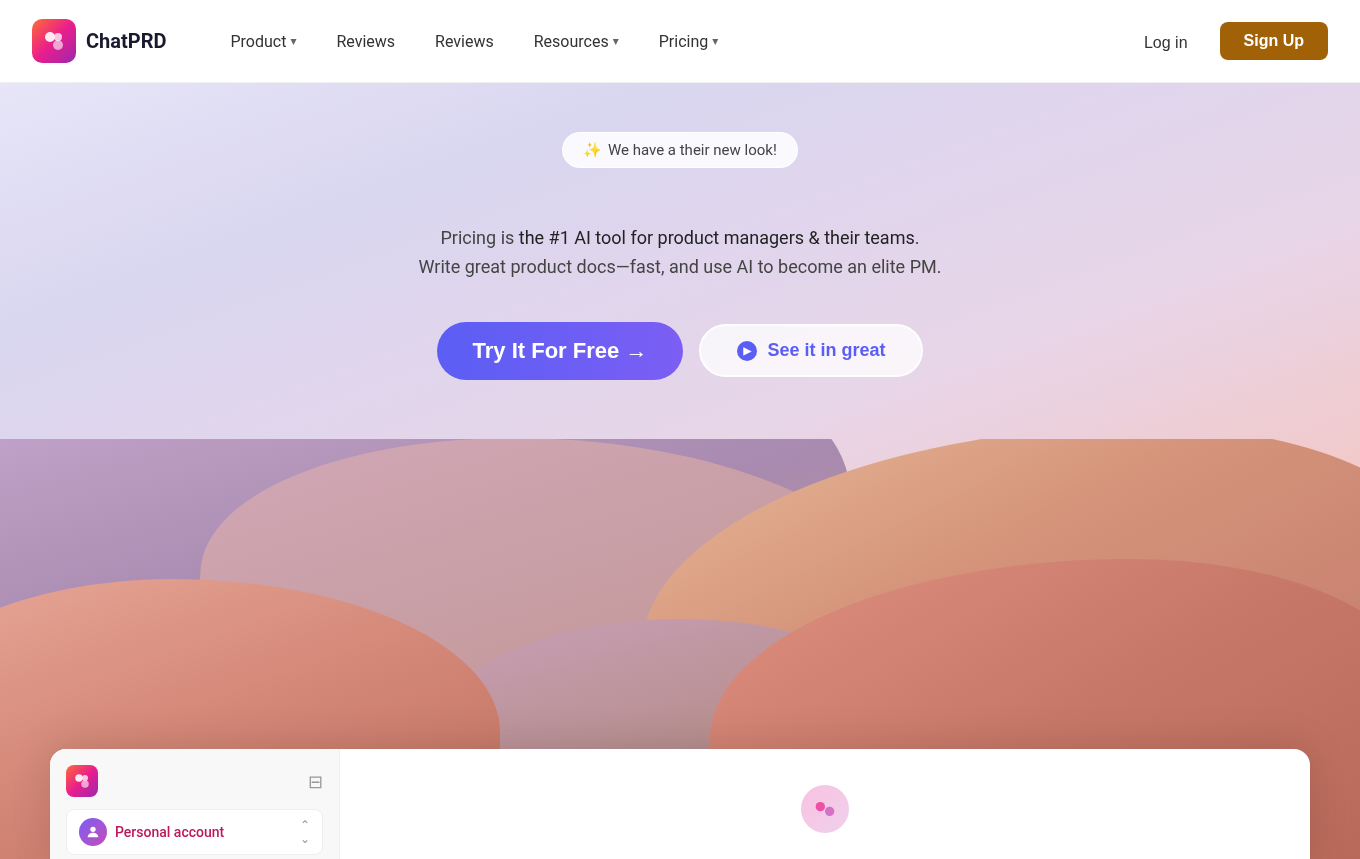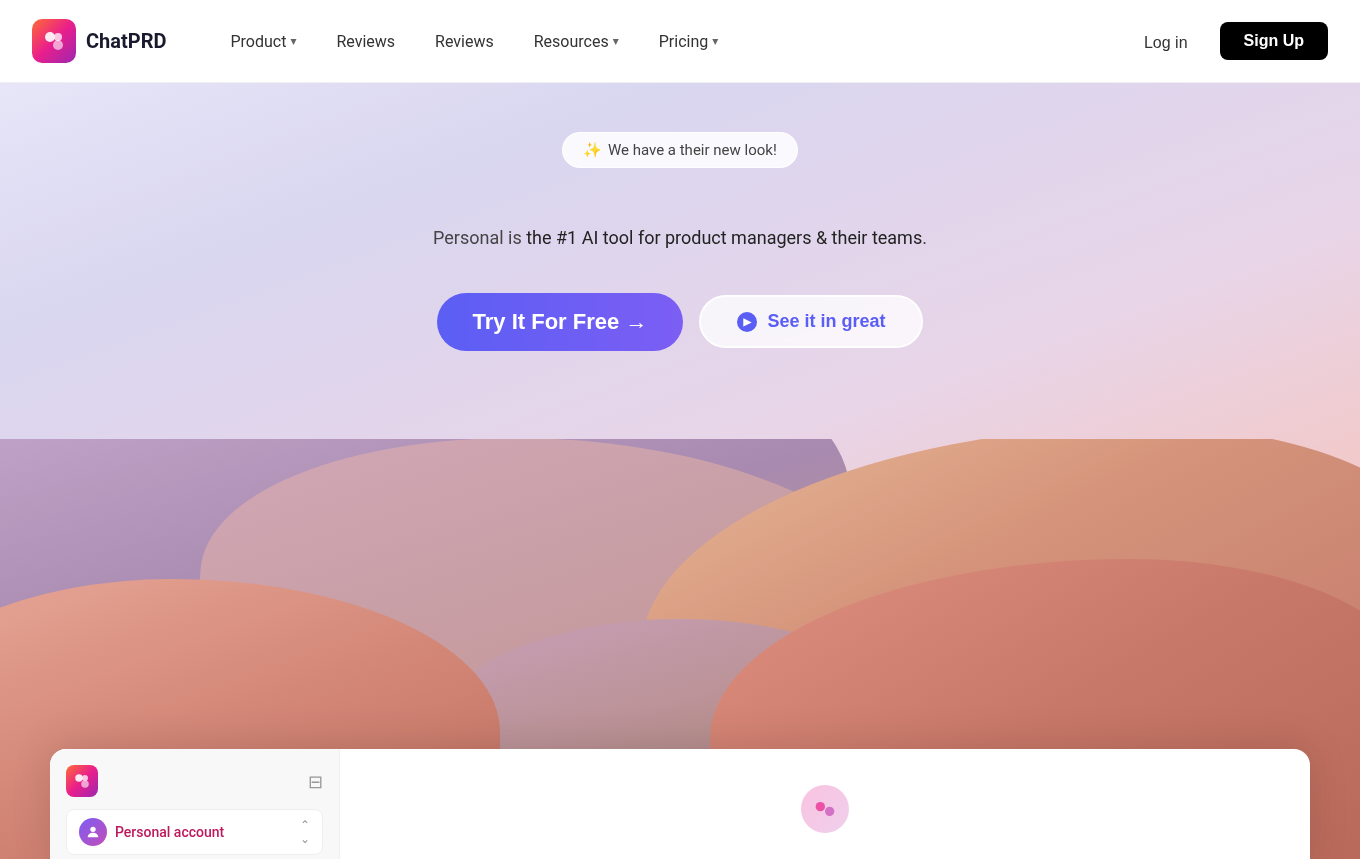--- a/index.html
+++ b/index.html
@@ -81,21 +81,21 @@
       color: #333;
       background: none;
       border: none;
       cursor: pointer;
       padding: 8px 16px;
       border-radius: 8px;
     }
     .btn-signup {
       font-size: 16px;
       color: #fff;
-      background: #000000;
+      background: #a16207;
       border: none;
       cursor: pointer;
       padding: 10px 24px;
       border-radius: 8px;
       font-weight: 600;
     }
 
     
     .hero {
       margin-top: 72px;
@@ -431,22 +431,23 @@
   <div class="hero-content">
     <div class="announcement-badge">
       <span>✨</span>
       <span>We have a their new look!</span>
     </div>
 
     <h1 class="hero-title">
     </h1>
 
     <p class="hero-sub">
-      <span>Personal is </span><strong>the #1 AI tool for product managers &amp; their teams</strong><span>.</span>
+      <span>Pricing is </span><strong>the #1 AI tool for product managers &amp; their teams</strong><span>.</span>
       <br>
+      <span>Write great product docs—fast, and use AI to become an elite PM.</span>
     </p>
 
     <div class="hero-cta">
       <button class="btn-try">Try It For Free  →</button>
       <button class="btn-see">
         <span class="play-icon">▶</span>
         <span>See it in great</span>
       </button>
     </div>
   </div>

